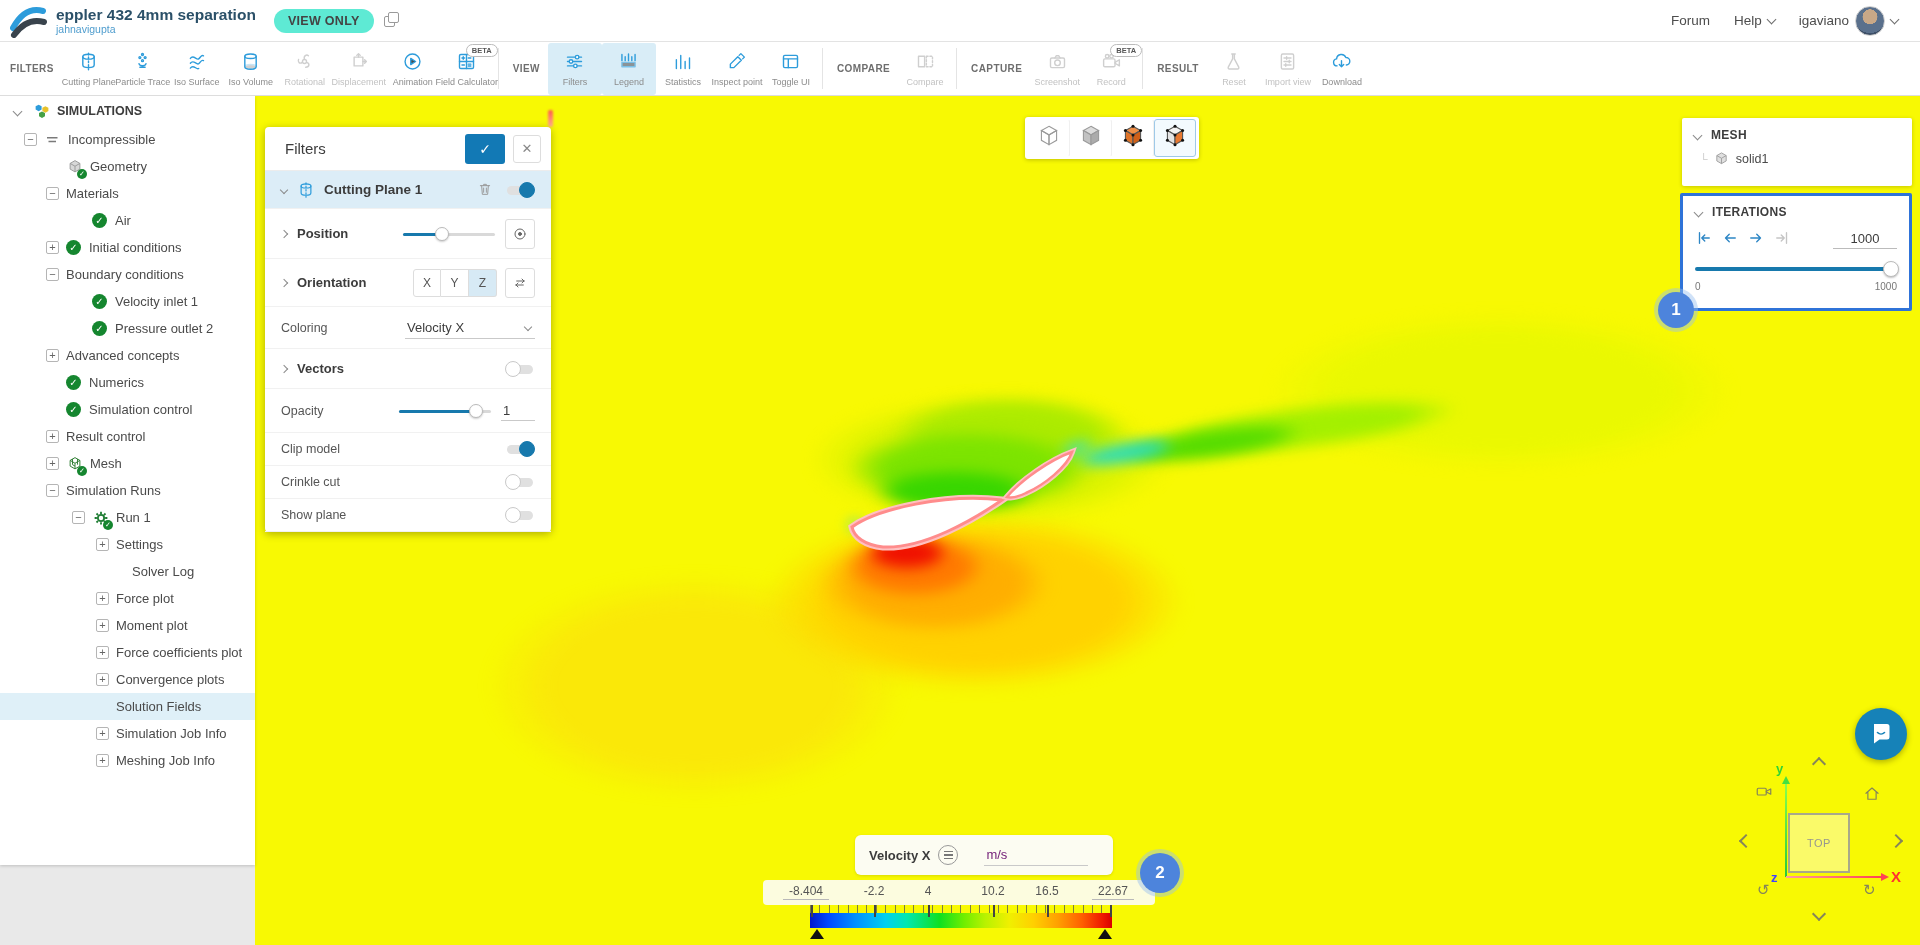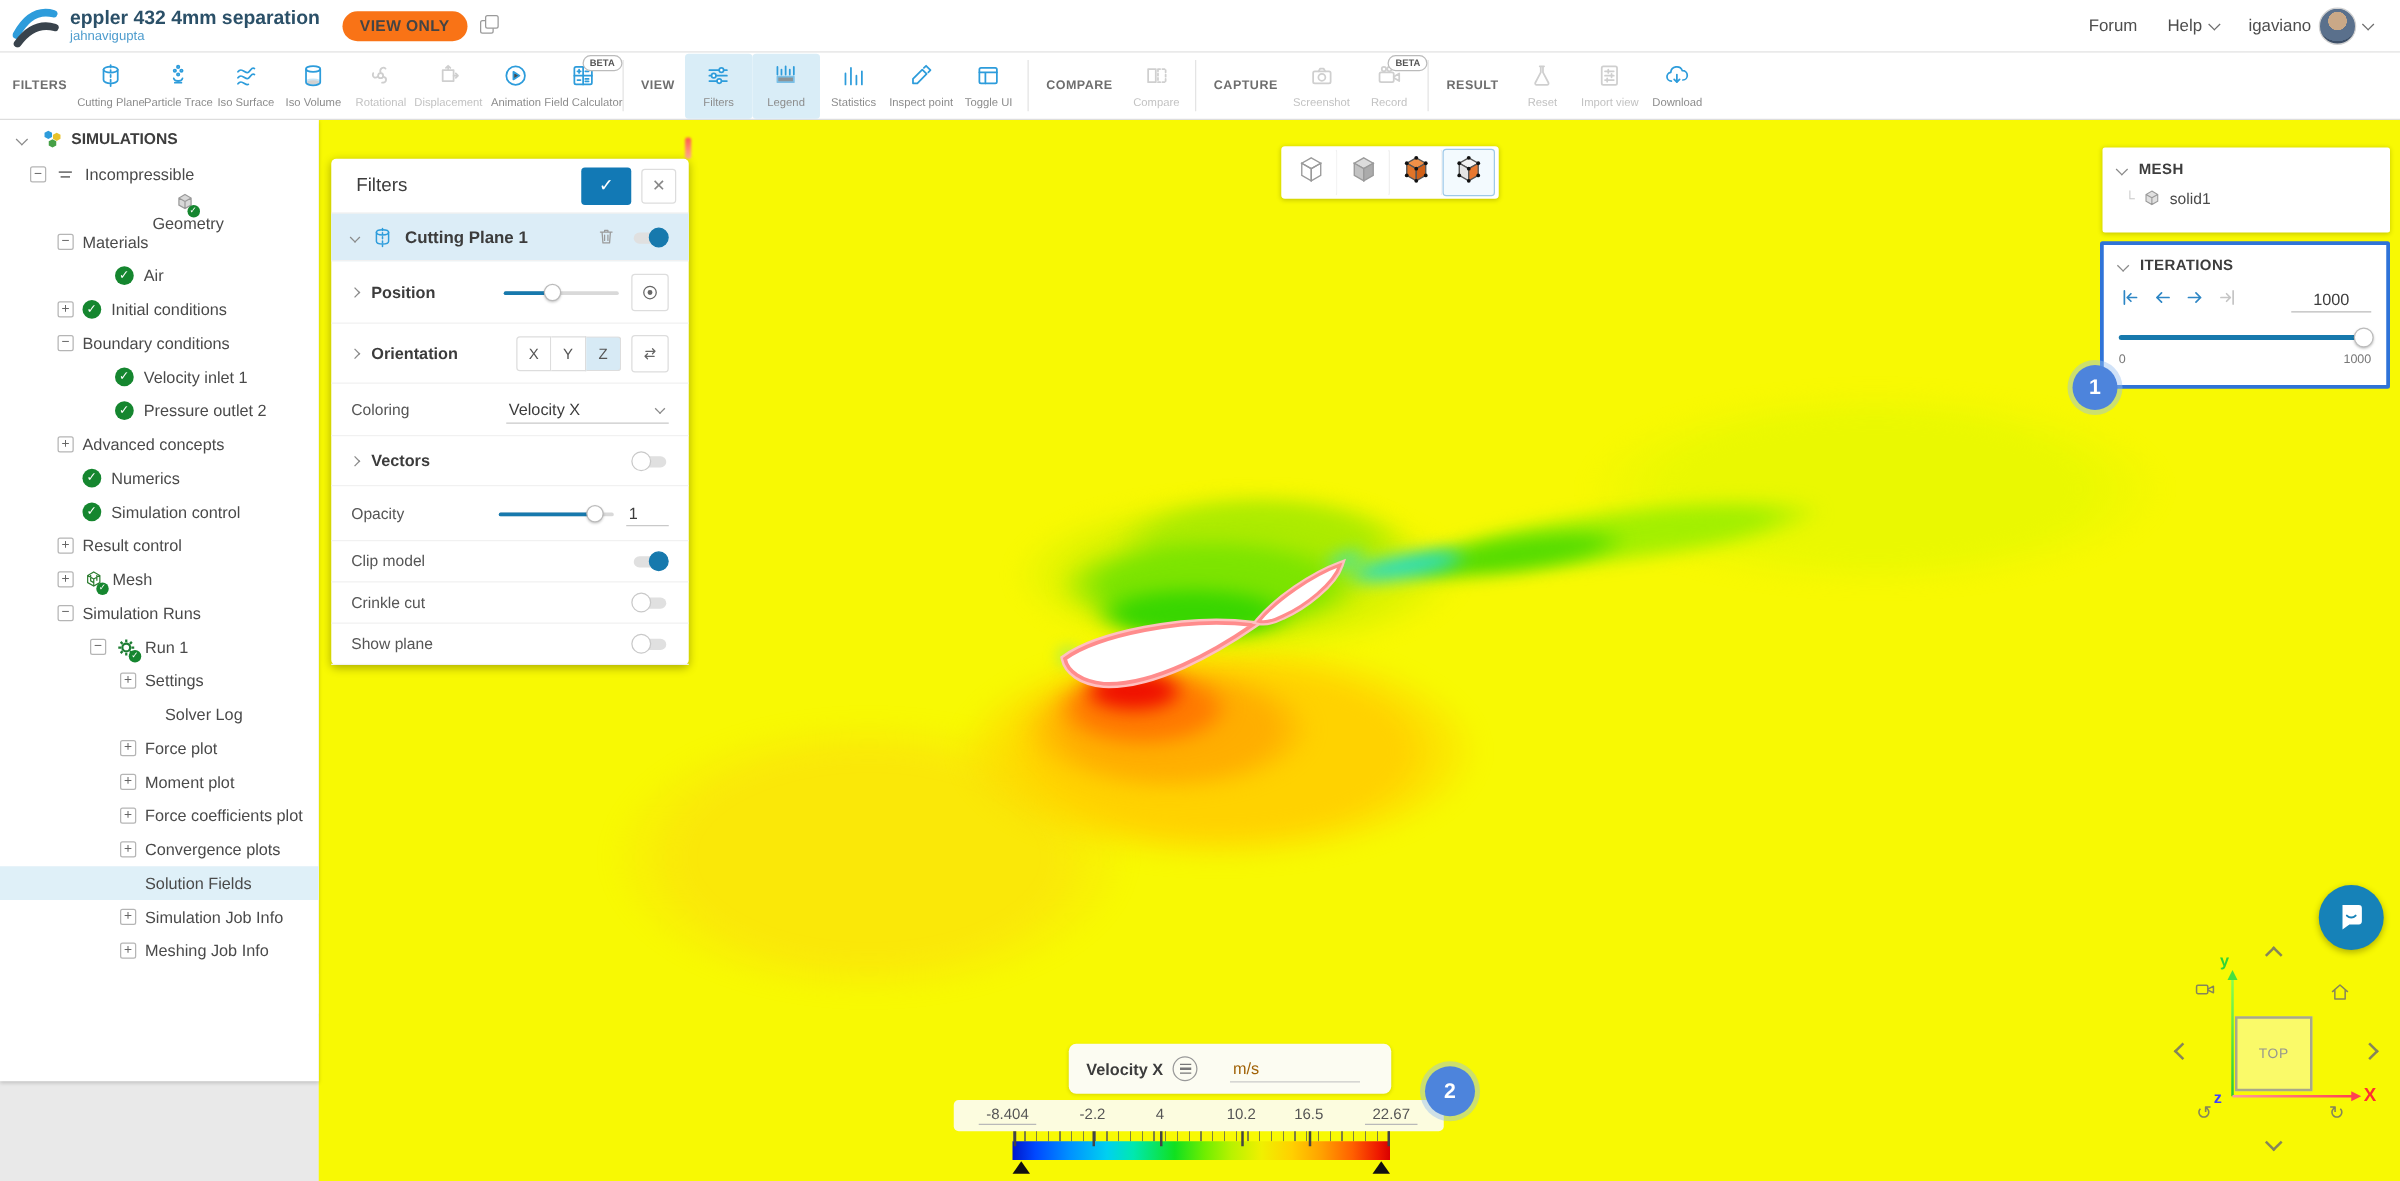--- a/index.html
+++ b/index.html
@@ -5,21 +5,21 @@
   *{box-sizing:border-box;margin:0;padding:0}
   html,body{width:1920px;height:945px;overflow:hidden}
   body{font-family:"Liberation Sans","DejaVu Sans",sans-serif;background:#e9e9e9;position:relative;color:#4a4a4a}
 
   
   #header{position:absolute;left:0;top:0;width:1920px;height:42px;background:#fff;border-bottom:1px solid #e3e3e3;display:flex;align-items:center;z-index:40}
   #logo{width:38px;height:34px;margin:0 8px 0 10px}
   .title-block{display:flex;flex-direction:column;justify-content:flex-start}
   #proj-title{font-size:15.5px;font-weight:bold;color:#2b5068;line-height:17px}
   #proj-owner{font-size:10.5px;color:#4f9dce;line-height:12px}
-  #mode-badge{margin-left:18px;background:#f97316;border-radius:15px;padding:5px 14px;font-size:12.5px;font-weight:bold;color:#444;letter-spacing:.3px}
+  #mode-badge{margin-left:18px;background:#5eead4;border-radius:15px;padding:5px 14px;font-size:12.5px;font-weight:bold;color:#444;letter-spacing:.3px}
   #copy-btn{margin-left:10px;width:18px;height:18px;position:relative;cursor:pointer}
   #copy-btn i{position:absolute;border:1.4px solid #9a9a9a;border-radius:2px;width:11px;height:11px;display:block}
   #copy-btn i:first-child{left:0;top:4px;background:#fff}
   #copy-btn i:last-child{left:4px;top:0;background:#fff}
   #header-right{margin-left:auto;display:flex;align-items:center;gap:24px;padding-right:22px;font-size:13.5px;color:#4d4d4d}
   .hitem{display:flex;align-items:center;gap:6px;cursor:pointer}
   .chev{display:inline-block;width:7px;height:7px;border-left:1.6px solid #6d6d6d;border-bottom:1.6px solid #6d6d6d;transform:rotate(-45deg);margin-top:-3px}
   #avatar{width:30px;height:30px;border-radius:50%;background:radial-gradient(circle at 50% 35%,#c9a887 0 32%,#5a708c 33% 70%,#3e5068 71%);border:1px solid #d0d0d0}
 
   
@@ -122,21 +122,21 @@
   #iter-range{display:flex;justify-content:space-between;font-size:10px;color:#777;margin-top:4px}
 
   
   .ann-badge{position:absolute;width:36px;height:36px;border-radius:50%;background:#4d84dc;color:#fff;font-size:17px;font-weight:bold;display:flex;align-items:center;justify-content:center;box-shadow:0 0 0 4px rgba(150,190,240,.45);z-index:30}
 
   
   #legend-pill{position:absolute;left:600px;top:739px;width:258px;height:40px;background:#fcfcf2;border-radius:6px;box-shadow:0 1px 3px rgba(0,0,0,.12);display:flex;align-items:center;padding:0 14px;z-index:25}
   #legend-field{font-size:13px;font-weight:bold;color:#3c3c3c}
   #legend-menu{width:20px;height:20px;border:1px solid #999;border-radius:50%;margin-left:8px;display:flex;flex-direction:column;align-items:center;justify-content:center;gap:2px;cursor:pointer}
   #legend-menu i{display:block;width:9px;height:1.2px;background:#777}
-  #legend-unit{margin-left:26px;font-size:13px;color:#a16207;border-bottom:1px solid #c9c9c9;width:104px;display:flex;padding:3px 2px;cursor:pointer}
+  #legend-unit{margin-left:26px;font-size:13px;color:#701a75;border-bottom:1px solid #c9c9c9;width:104px;display:flex;padding:3px 2px;cursor:pointer}
   #legend-unit .fchev{margin-left:auto}
   #scale-strip{position:absolute;left:508px;top:784px;width:392px;height:25px;background:rgba(252,252,240,.93);border-radius:4px;z-index:24}
   .tick-label{position:absolute;top:4px;transform:translateX(-50%);font-size:12px;color:#555}
   .tick-label.edit{border-bottom:1px solid #b9b9b9;padding:0 6px 1px}
   #grad-wrap{position:absolute;left:555px;top:809px;width:302px;height:34px;z-index:24}
   #grad-ticks{position:absolute;left:0;top:0;width:302px;height:8px;background:repeating-linear-gradient(to right,#555 0 1px,transparent 1px 9.4px);opacity:.75}
   .majortick{position:absolute;top:0;width:1.5px;height:12px;background:#444}
   #grad-bar{position:absolute;left:0;top:8px;width:302px;height:15px;background:linear-gradient(to right,#0018cc 0%,#0048ff 6%,#0090ff 15%,#00d0f0 25%,#00e8b0 32%,#10e020 43%,#70ee00 51%,#b8f200 58%,#f0f000 66%,#ffd000 74%,#ffa000 82%,#ff6000 90%,#ee1800 97%,#d80000 100%)}
   .range-marker{position:absolute;top:24px;width:0;height:0;border-left:7px solid transparent;border-right:7px solid transparent;border-bottom:10px solid #111}
 
@@ -366,21 +366,21 @@
           </svg></span>
         <span>SIMULATIONS</span>
       </div>
       <div class="tree-row" style="padding-left: 24px;">
         <span class="expander">−</span>
         <span class="tree-icon"><svg viewBox="0 0 24 24" stroke="#7a7a7a" stroke-width="1.8" fill="none">
             <path d="M4 9h14M6 14h10"></path>
           </svg></span>
         <span>Incompressible</span>
       </div>
-      <div class="tree-row" style="padding-left: 46px; flex-direction: column;">
+      <div class="tree-row" style="padding-left: 46px;">
         <span class="spacer"></span>
         <span class="tree-icon"><svg viewBox="0 0 24 24" fill="#d8d8d8" stroke="#9a9a9a" stroke-width="1.3">
             <path d="M12 3.5l6.5 3.7v7.6L12 18.5 5.5 14.8V7.2z M12 11v7.5 M12 11l6.5-3.8 M12 11L5.5 7.2"></path>
           </svg><span class="mini-check">✓</span></span>
         <span>Geometry</span>
       </div>
       <div class="tree-row" style="padding-left: 46px;">
         <span class="expander">−</span>
         <span>Materials</span>
       </div>

